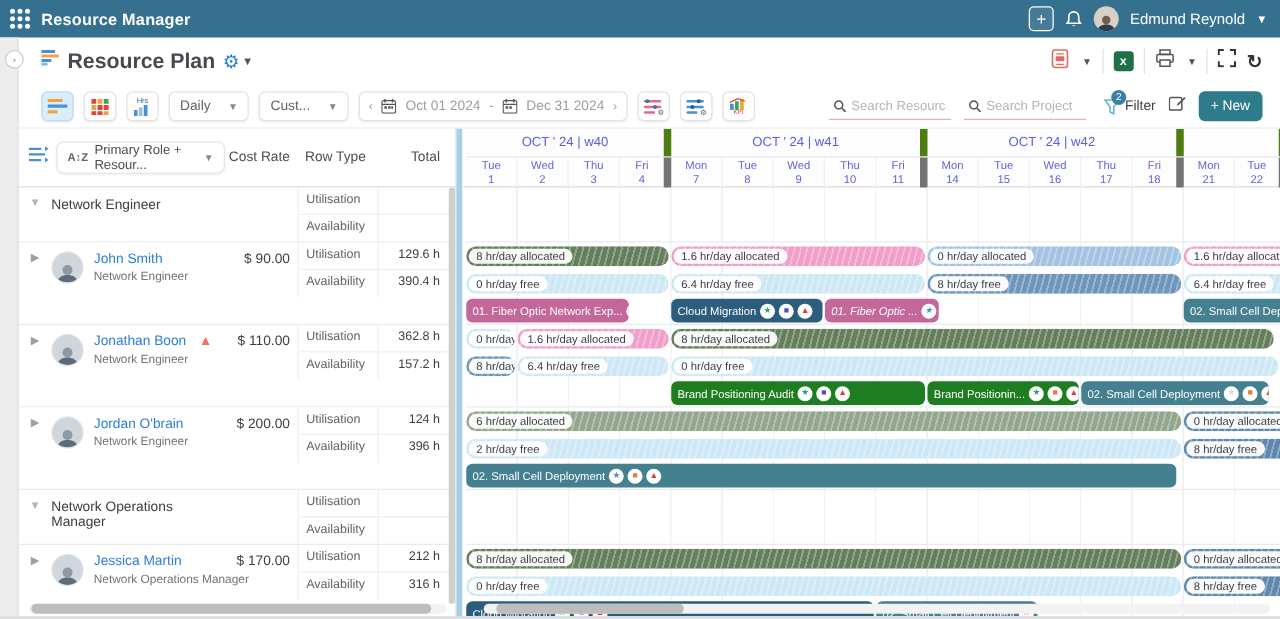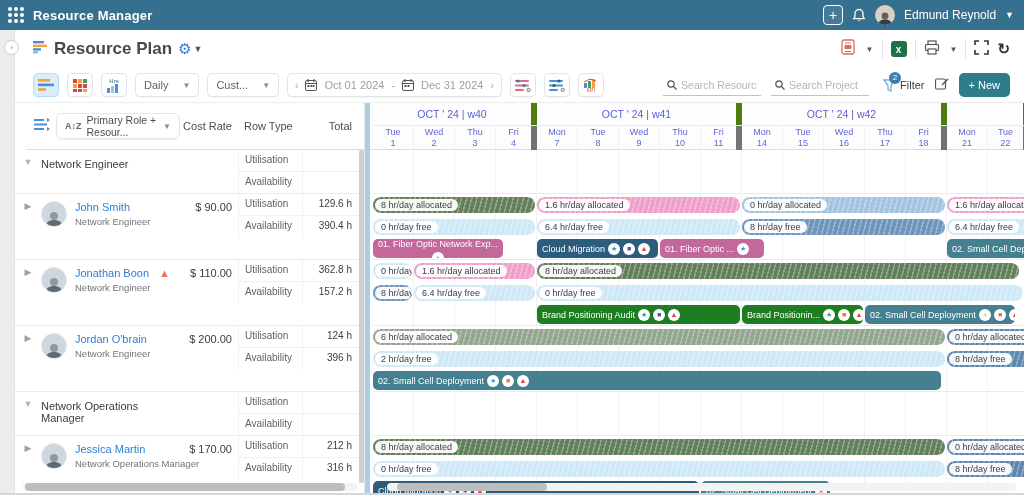--- a/index.html
+++ b/index.html
@@ -60,21 +60,21 @@
   .newbtn { height:24px; background:#2e7b8c; color:#fff; border:none; border-radius:5px; font-size:11px;
             padding:0 10px; display:flex; align-items:center; gap:4px; font-family:"Liberation Sans",sans-serif; }
 
   
   .plan { flex:1; display:flex; min-height:0; position:relative; border-top:1px solid #ececec; }
   .lpanel { width:350px; flex:0 0 350px; display:flex; flex-direction:column; border-right:1px solid #e8e8e8; position:relative; }
   .sep { width:5px; flex:0 0 5px; background:#a8cfe6; }
   .tlpanel { flex:1; min-width:0; overflow:hidden; display:flex; flex-direction:column; background:#fff; }
 
   
-  .lhead { height:47px; flex:0 0 47px; border-bottom:1px solid #dcdcdc; display:flex; align-items:center; padding:0 0 0 8px; background:#fff;margin-left:11px; }
+  .lhead { height:47px; flex:0 0 47px; border-bottom:1px solid #dcdcdc; display:flex; align-items:center; padding:0 0 0 8px; background:#fff; }
   .collapse-ic { margin-right:6px; }
   .groupsel { height:26px; border:1px solid #e6e6e6; border-radius:6px; background:#fff; box-shadow:0 1px 2px rgba(0,0,0,.07);
               display:flex; align-items:center; gap:5px; padding:0 8px; font-size:10.5px; color:#4a4e53; }
   .azic { font-size:9px; color:#666; font-weight:bold; }
   .lcols { display:flex; margin-left:auto; }
   .lcol { font-size:11px; color:#4a4e53; }
   .lcol.cost { width:58px; text-align:right; padding-right:6px; }
   .lcol.type { width:64px; padding-left:6px; }
   .lcol.total { width:62px; text-align:right; padding-right:12px; }
 
@@ -563,33 +563,33 @@
                 </div>
                 <div class="bar hatch c-paleBlue" style="left: 164px; width: 203px; top: 25px;">
                   <span class="pill">6.4 hr/day free</span>
                 </div>
                 <div class="bar hatch c-steelMid" style="left: 369px; width: 203px; top: 25px;">
                   <span class="pill">8 hr/day free</span>
                 </div>
                 <div class="bar hatch c-paleBlue" style="left: 574px; width: 88.2px; top: 25px;">
                   <span class="pill">6.4 hr/day free</span>
                 </div>
-                <div class="pbar" style="left: 0px; width: 130px; top: 45px; background-color: rgb(196, 103, 155); flex-direction: column;">
+                <div class="pbar" style="left: 0px; width: 130px; top: 45px; background-color: rgb(196, 103, 155);">
                   <span>01. Fiber Optic Network Exp...</span>
                   <span class="pbadge" style="color: rgb(29, 110, 98);">★</span>
                   <span class="pbadge" style="color: rgb(77, 85, 173);">■</span>
                   <span class="pbadge" style="color: rgb(224, 60, 60);">▲</span>
                 </div>
                 <div class="pbar" style="left: 164px; width: 121px; top: 45px; background-color: rgb(45, 93, 125);">
                   <span>Cloud Migration</span>
                   <span class="pbadge" style="color: rgb(42, 157, 143);">★</span>
                   <span class="pbadge" style="color: rgb(77, 85, 173);">■</span>
                   <span class="pbadge" style="color: rgb(224, 60, 60);">▲</span>
                 </div>
-                <div class="pbar" style="left: 287px; width: 104px; top: 45px; background-color: rgb(196, 103, 155);">
+                <div class="pbar" style="left: 287px; width: 91px; top: 45px; background-color: rgb(196, 103, 155); font-style: italic;">
                   <span>01. Fiber Optic ...</span>
                   <span class="pbadge" style="color: rgb(74, 144, 217);">★</span>
                 </div>
                 <div class="pbar" style="left: 574px; width: 88.2px; top: 45px; background-color: rgb(68, 128, 143);">
                   <span>02. Small Cell Deploym</span>
                 </div>
               </div>
               <div class="tl-row person">
                 <div class="bar hatch c-paleBlue" style="left: 0px; width: 39px; top: 3px;">
                   <span class="pill">0 hr/day</span>

